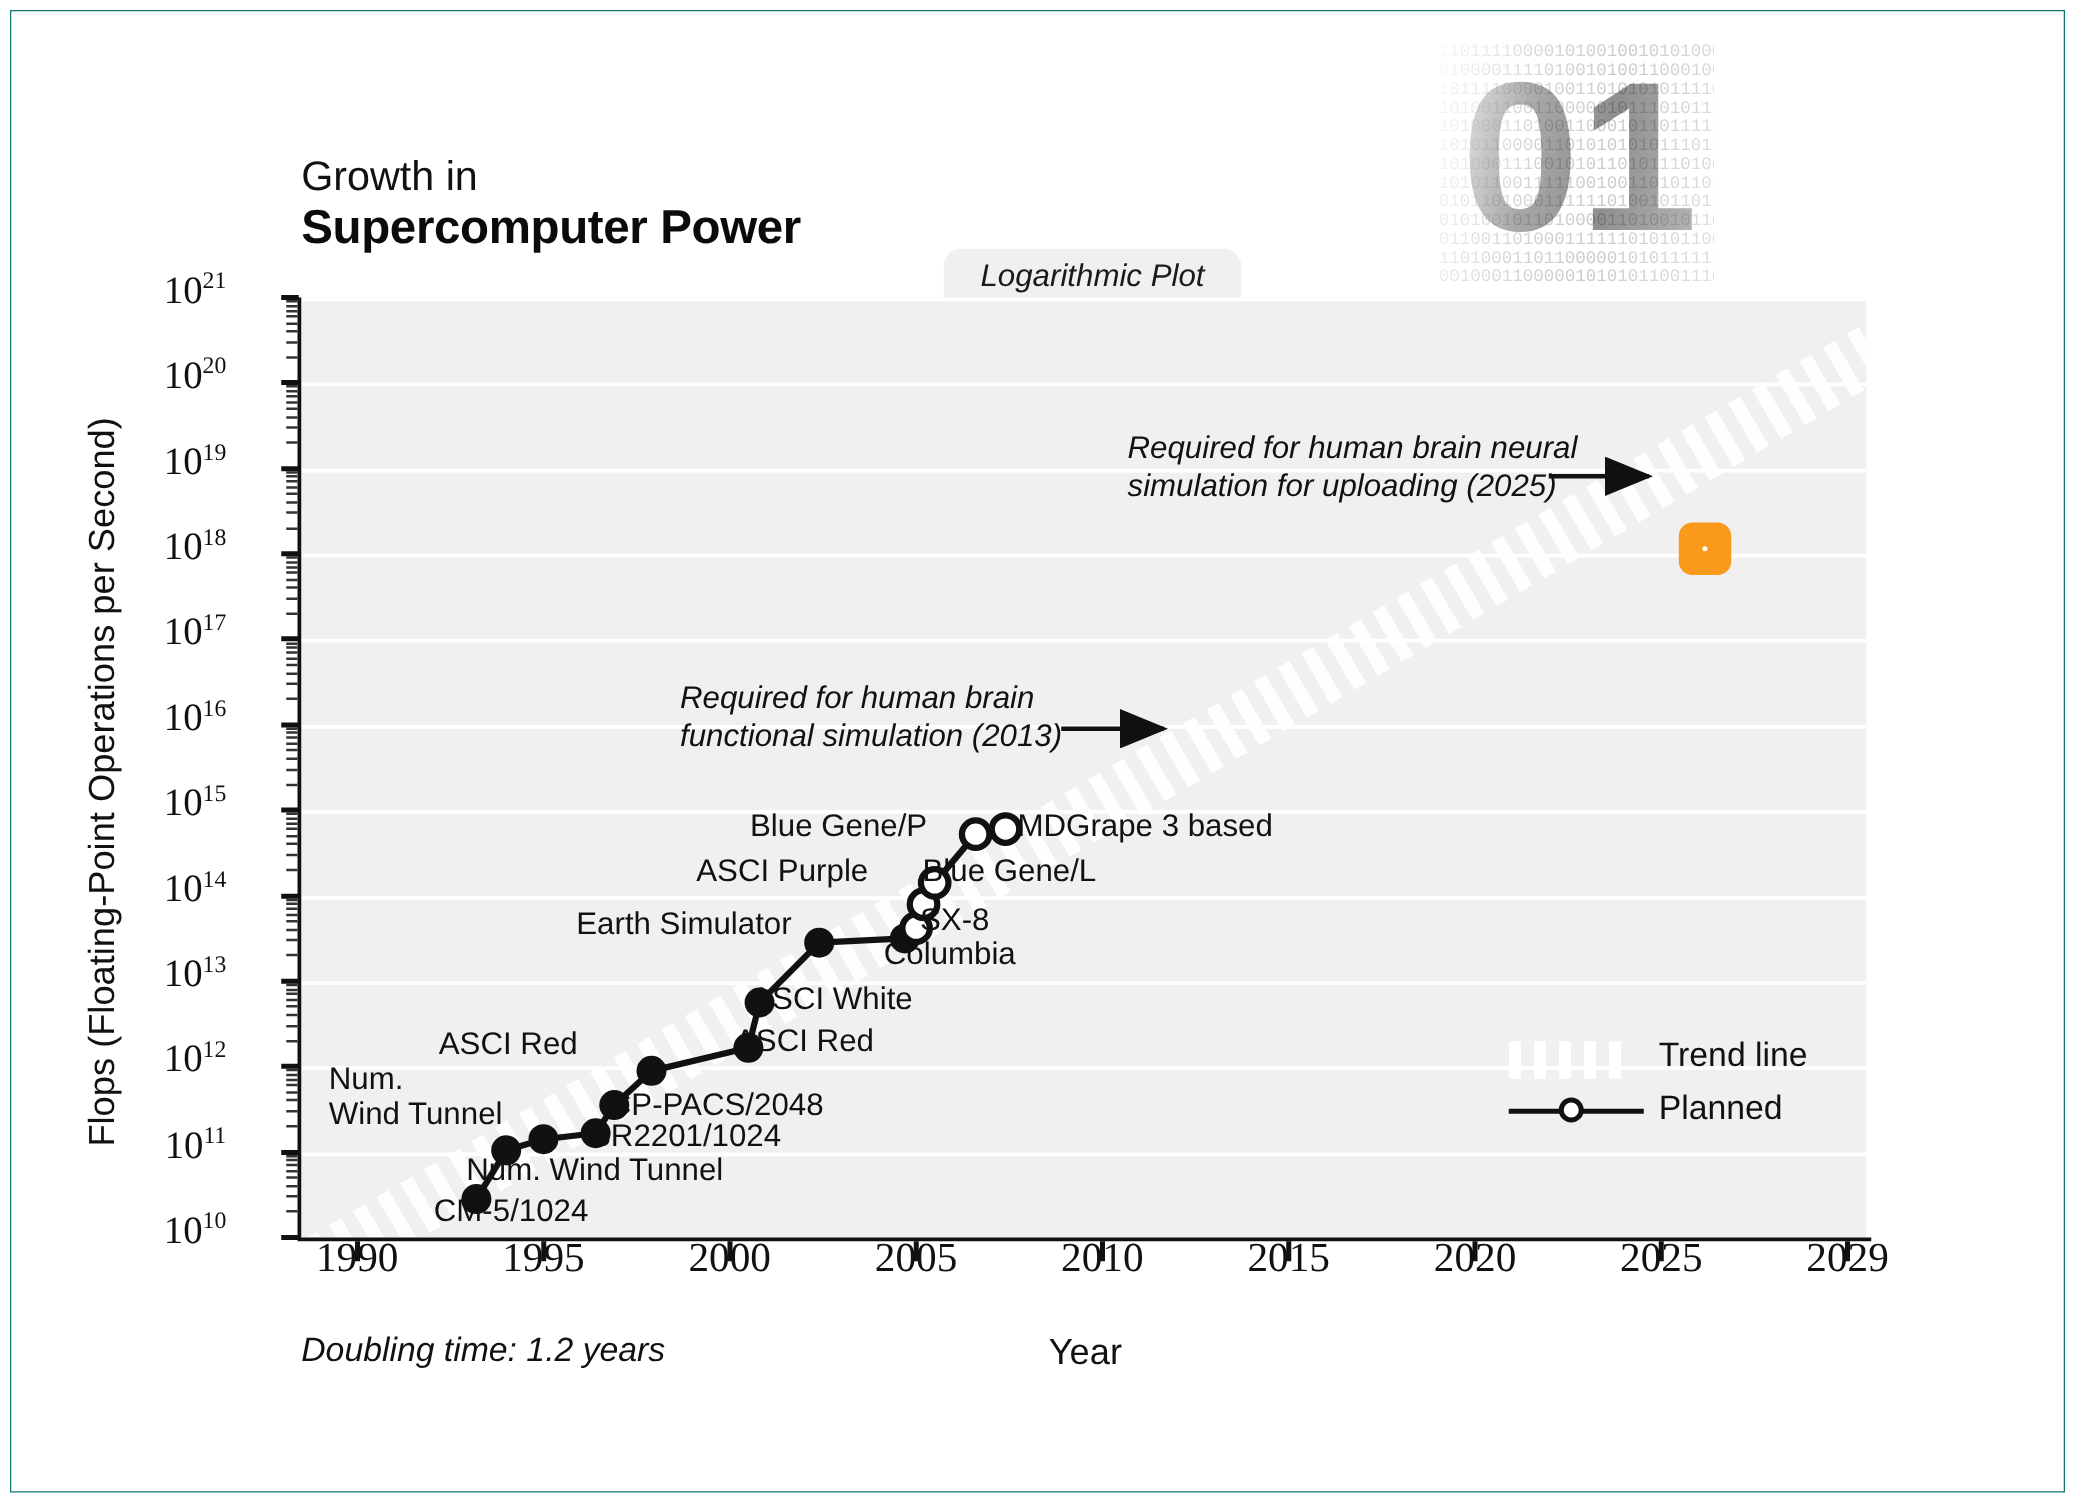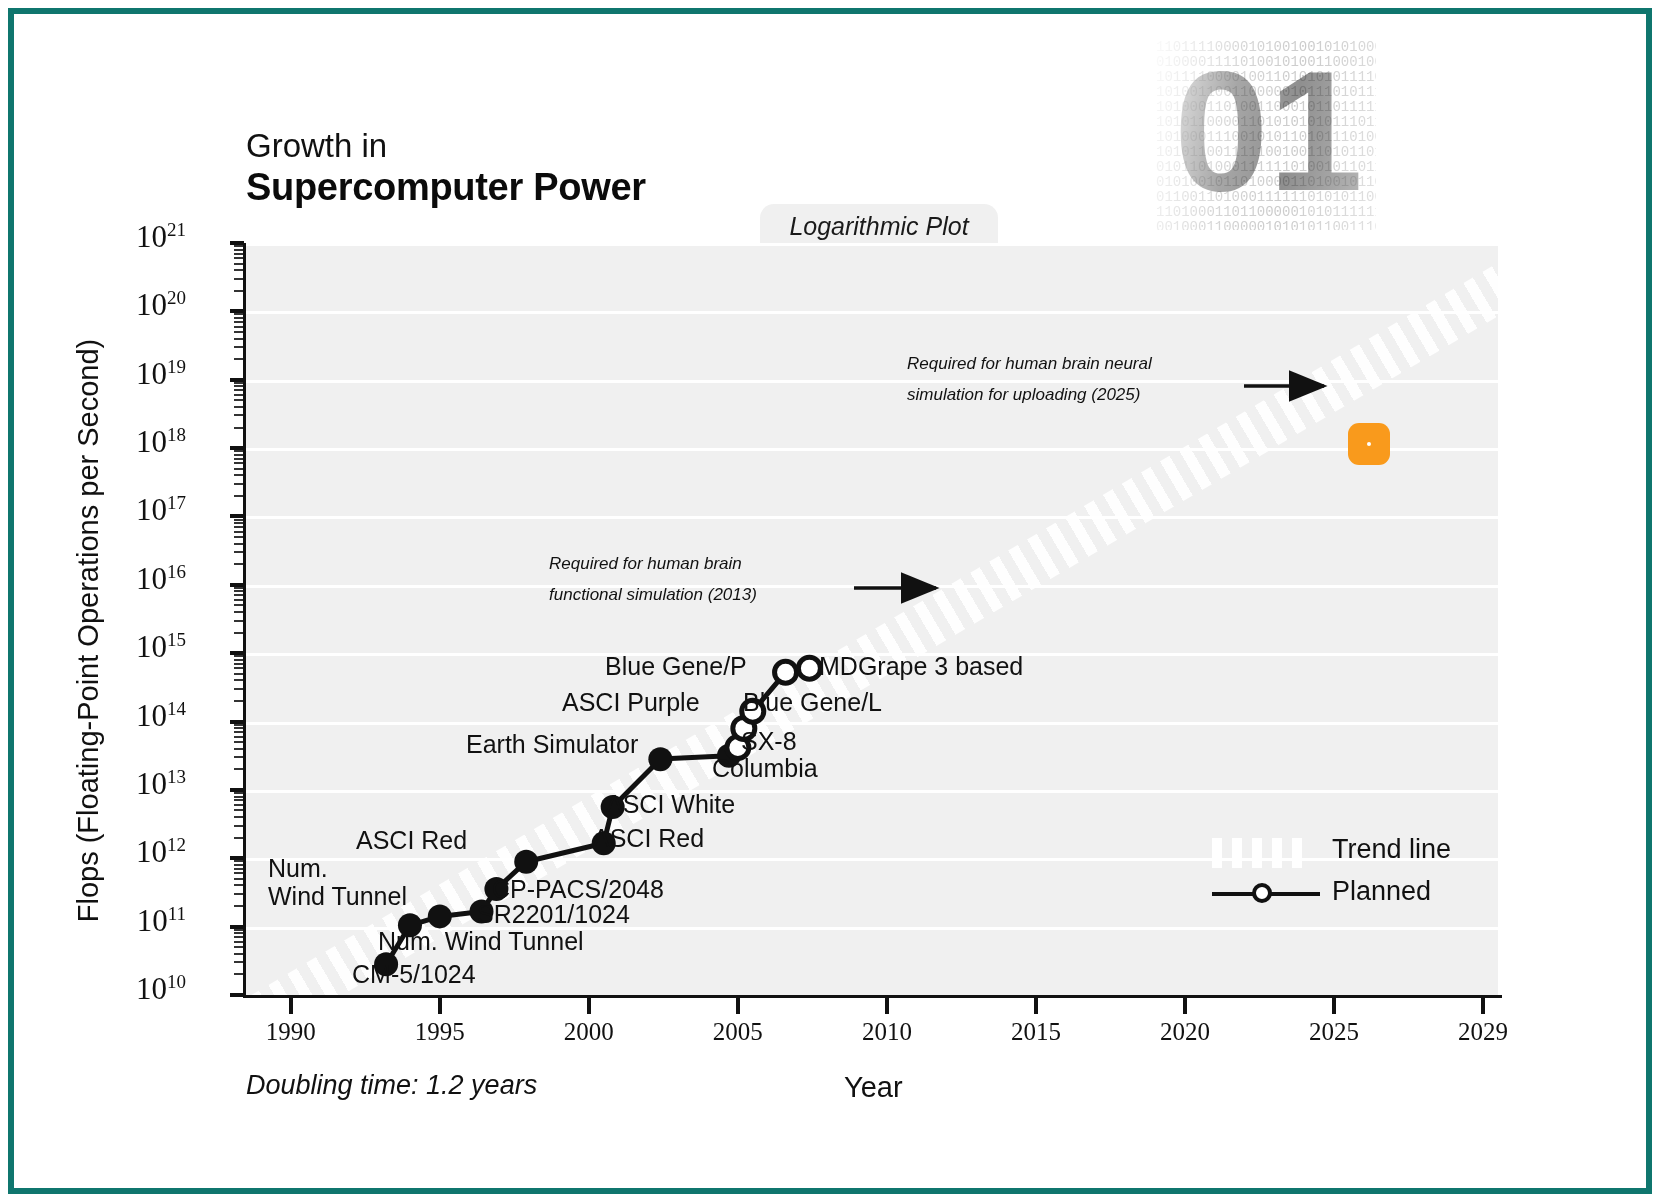--- a/index.html
+++ b/index.html
@@ -4,21 +4,21 @@
 <style>
   html,body{margin:0;padding:0;}
   body{
     width:1660px;height:1202px;
     background:#ffffff;
     font-family:"Liberation Sans", sans-serif;
     overflow:hidden;
   }
   #frame{
     position:absolute;left:8px;top:8px;width:1644px;height:1186px;
-    background:#ffffff;border:6px solid #0f766e;box-sizing:border-box;
+    background:#ffffff;border:1px solid #0f766e;box-sizing:border-box;
   }
   
   #logo{
     position:absolute;left:1142px;top:26px;width:220px;height:190px;
     overflow:hidden;
   }
   #logo .bits{
     font-family:"Liberation Mono", monospace;
     font-size:14px;line-height:15px;letter-spacing:0px;
     color:#c9c9c9;white-space:pre;
@@ -79,39 +79,39 @@
   .ytick-major{position:absolute;width:14px;height:4px;background:#111;left:216px;}
   .ytick-minor{position:absolute;width:9px;height:2px;background:#333;left:220px;}
   .ylabel{
     position:absolute;right:0;text-align:right;
     font-family:"Liberation Serif", serif;font-size:31px;color:#111;
     white-space:nowrap;
   }
   .ylabel sup{font-size:19px;vertical-align:super;}
   .xtick{position:absolute;top:984px;width:4px;height:16px;background:#111;}
   .xlabel{
-    position:absolute;top:1004px;
-    font-family:"Liberation Serif", serif;font-size:25px;color:#111;
+    position:absolute;top:980px;
+    font-family:"Liberation Serif", serif;font-size:33px;color:#111;
     transform:translateX(-50%);white-space:nowrap;
   }
   #ylabel-title{
     position:absolute;left:-246px;top:600px;width:640px;
     transform:rotate(-90deg);transform-origin:center center;
     text-align:center;font-size:29px;color:#111;white-space:nowrap;
   }
   #xlabel-title{
     position:absolute;left:830px;top:1057px;font-size:29px;color:#111;
   }
   #doubling{
     position:absolute;left:232px;top:1056px;font-size:27px;font-style:italic;color:#111;
   }
   
   .dlabel{position:absolute;font-size:25px;color:#111;white-space:nowrap;}
   
-  .anno{position:absolute;font-size:17px;font-style:italic;color:#111;line-height:31px;white-space:pre-line;}
+  .anno{position:absolute;font-size:25px;font-style:italic;color:#111;line-height:31px;white-space:pre-line;}
   
   #top500-marker{
     position:absolute;left:1334px;top:409px;width:42px;height:42px;
     background:#f99a1c;border-radius:11px;
   }
   #top500-marker .dot{
     position:absolute;left:19px;top:19px;width:4px;height:4px;background:#fff;border-radius:50%;
   }
   #top500-text{
     position:absolute;left:1204px;top:458px;width:250px;text-align:center;

